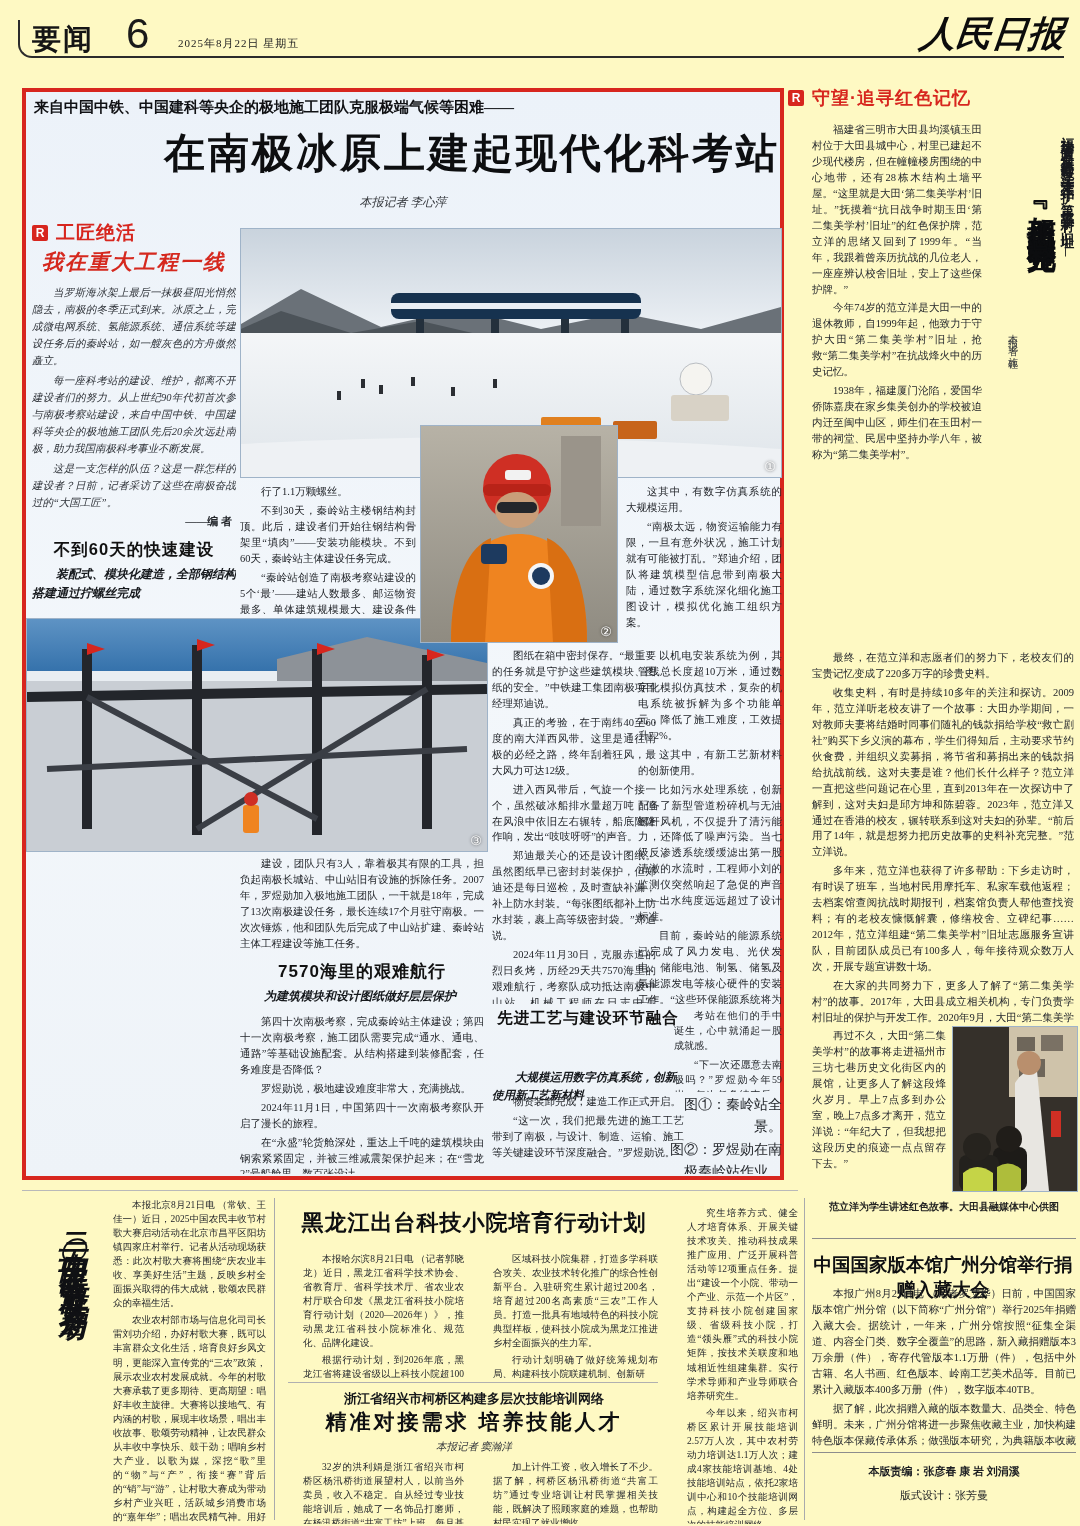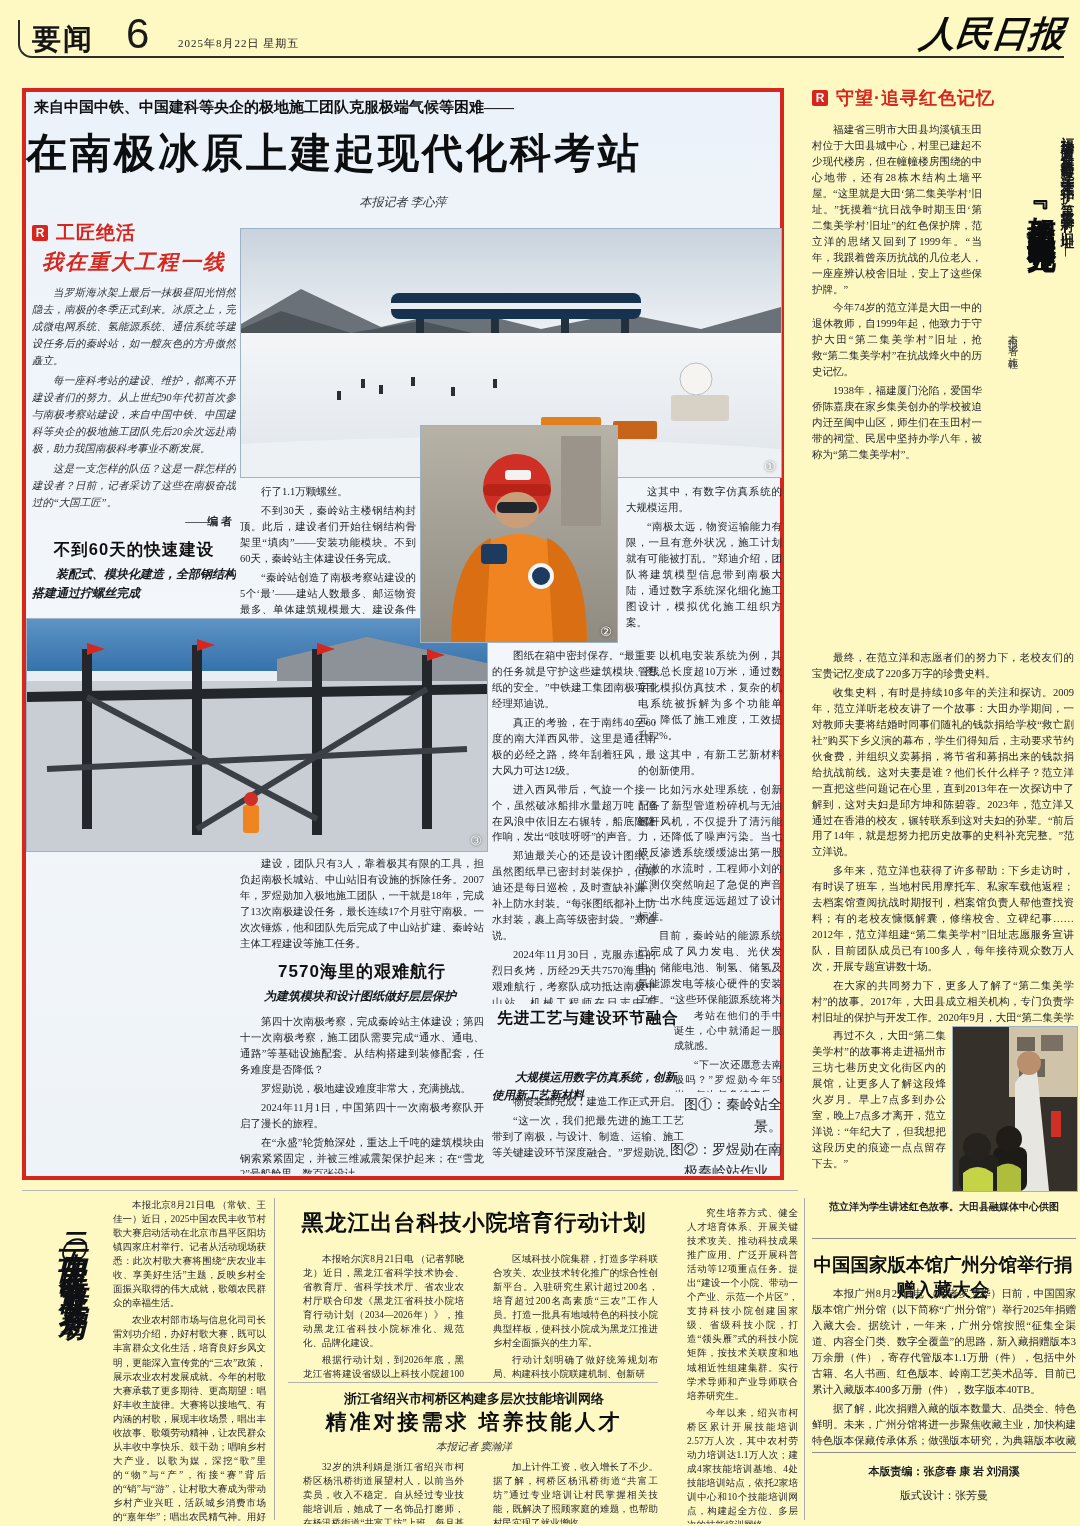--- a/index.html
+++ b/index.html
@@ -32,21 +32,21 @@
 
   <div class="abs" style="left:18px;top:20px;width:1044px;height:36px;border-left:2px solid #2c2c2c;border-bottom:2px solid #2c2c2c;border-bottom-left-radius:14px;"></div>
   <div class="abs hei" style="left:32px;top:20px;font-size:29px;font-weight:900;letter-spacing:2px;color:#151515;">要闻</div>
   <div class="abs hei" style="left:126px;top:10px;font-size:42px;color:#1a1a1a;">6</div>
   <div class="abs" style="left:178px;top:36px;font-size:11px;letter-spacing:1px;color:#222;">2025年8月22日 星期五</div>
   <div class="abs" style="left:880px;top:10px;width:184px;text-align:right;font-size:36px;font-weight:900;font-style:italic;transform:skewX(-6deg);color:#0c0c0c;">人民日报</div>
 
   <div class="abs redbox" style="left:22px;top:88px;width:754px;height:1084px;">
 
     <div class="abs" style="left:8px;top:6px;width:740px;font-size:15px;font-weight:bold;color:#101114;">来自中国中铁、中国建科等央企的极地施工团队克服极端气候等困难——</div>
-    <div class="abs hei" style="left:0;top:34px;width:100%;text-align:left;font-size:41px;font-weight:900;letter-spacing:3px;color:#0d0e10;">在南极冰原上建起现代化科考站</div>
+    <div class="abs hei" style="left:0;top:34px;width:100%;text-align:right;font-size:41px;font-weight:900;letter-spacing:3px;color:#0d0e10;">在南极冰原上建起现代化科考站</div>
     <div class="abs" style="left:0;top:102px;width:100%;text-align:center;font-size:12px;font-style:italic;color:#33363b;">本报记者 李心萍</div>
 
     <div class="abs md" style="left:6px;top:128px;width:204px;height:392px;overflow:hidden;">
       <div style="margin-bottom:2px;">
         <span class="tagbadge">R</span>
         <span class="tagtext hei">工匠绝活</span>
       </div>
       <div style="text-align:center;color:#d5281e;font-size:21px;font-weight:900;font-style:italic;letter-spacing:2px;margin:2px 0 8px;">我在重大工程一线</div>
       <div class="note">
           <p class="p">当罗斯海冰架上最后一抹极昼阳光悄然隐去，南极的冬季正式到来。冰原之上，完成微电网系统、氢能源系统、通信系统等建设任务后的秦岭站，如一艘灰色的方舟傲然矗立。</p>
@@ -212,21 +212,21 @@
         <p class="p">考站在他们的手中诞生，心中就涌起一股成就感。</p>
         <p class="p">“下一次还愿意去南极吗？”罗煜勋今年59岁，每次任务结束后，都会被人问到这个问题。他总是这样回答：“只要我老罗身体允许，下一次我还愿意带大伙一起上南极！”</p>
       </div>
     <div class="abs" style="left:636px;top:1002px;width:120px;height:80px;overflow:hidden;">
         <p class="cap">图①：秦岭站全景。</p>
         <p class="cap">图②：罗煜勋在南极秦岭站作业。</p>
         <p class="cap">图③：秦岭站主体结构搭建现场。</p>
       </div>
   </div>
 
-  <div class="abs" style="left:812px;top:86px;">
+  <div class="abs" style="left:788px;top:86px;">
     <span class="tagbadge">R</span>
     <span class="tagtext hei" style="font-size:18px;">守望·追寻红色记忆</span>
   </div>
 
   <div class="abs md" style="left:812px;top:122px;width:170px;height:524px;overflow:hidden;">
       <p class="p">福建省三明市大田县均溪镇玉田村位于大田县城中心，村里已建起不少现代楼房，但在幢幢楼房围绕的中心地带，还有28栋木结构土墙平屋。“这里就是大田‘第二集美学村’旧址。”抚摸着“抗日战争时期玉田‘第二集美学村’旧址”的红色保护牌，范立洋的思绪又回到了1999年。“当年，我跟着曾亲历抗战的几位老人，一座座辨认校舍旧址，安上了这些保护牌。”</p>
       <p class="p">今年74岁的范立洋是大田一中的退休教师，自1999年起，他致力于守护大田“第二集美学村”旧址，抢救“第二集美学村”在抗战烽火中的历史记忆。</p>
       <p class="p">1938年，福建厦门沦陷，爱国华侨陈嘉庚在家乡集美创办的学校被迫内迁至闽中山区，师生们在玉田村一带的祠堂、民居中坚持办学八年，被称为“第二集美学村”。</p>
     </div>
 
@@ -285,21 +285,21 @@
   <div class="abs vr" style="left:804px;top:1198px;height:322px;"></div>
 
   <div class="abs vertical" style="left:28px;top:1212px;width:62px;height:308px;font-size:27px;font-weight:900;letter-spacing:5px;font-style:italic;color:#101114;">二〇二五中国农民丰收节村歌大赛启动</div>
   <div class="abs sm" style="left:98px;top:1198px;width:168px;height:326px;overflow:hidden;">
       <p class="p">本报北京8月21日电 （常钦、王佳一）近日，2025中国农民丰收节村歌大赛启动活动在北京市昌平区阳坊镇四家庄村举行。记者从活动现场获悉：此次村歌大赛将围绕“庆农业丰收、享美好生活”主题，反映乡村全面振兴取得的伟大成就，歌颂农民群众的幸福生活。</p>
       <p class="p">农业农村部市场与信息化司司长雷刘功介绍，办好村歌大赛，既可以丰富群众文化生活，培育良好乡风文明，更能深入宣传党的“三农”政策，展示农业农村发展成就。今年的村歌大赛承载了更多期待、更高期望：唱好丰收主旋律。大赛将以接地气、有内涵的村歌，展现丰收场景，唱出丰收故事、歌颂劳动精神，让农民群众从丰收中享快乐、鼓干劲；唱响乡村大产业。以歌为媒，深挖“歌”里的“物”与“产”，衔接“赛”背后的“销”与“游”，让村歌大赛成为带动乡村产业兴旺，活跃城乡消费市场的“嘉年华”；唱出农民精气神。用好村歌这一农民群众喜闻乐见的文艺形式，弘扬乡村文化主旋律，培育文明乡风、良好家风、淳朴民风，提振农民精气神，展现乡村文明新气象。</p>
     </div>
 
   <div class="abs hei" style="left:288px;top:1208px;width:372px;text-align:center;font-size:22px;font-weight:900;letter-spacing:1px;color:#0e0f11;">黑龙江出台科技小院培育行动计划</div>
   <div class="abs sm" style="left:288px;top:1252px;width:176px;height:126px;overflow:hidden;">
-      <p class="p">本报哈尔滨8月21日电 （记者郭晓龙）近日，黑龙江省科学技术协会、省教育厅、省科学技术厅、省农业农村厅联合印发《黑龙江省科技小院培育行动计划（2034—2026年）》，推动黑龙江省科技小院标准化、规范化、品牌化建设。</p>
+      <p class="p">本报哈尔滨8月21日电 （记者郭晓龙）近日，黑龙江省科学技术协会、省教育厅、省科学技术厅、省农业农村厅联合印发《黑龙江省科技小院培育行动计划（2020—2026年）》，推动黑龙江省科技小院标准化、规范化、品牌化建设。</p>
       <p class="p">根据行动计划，到2026年底，黑龙江省将建设省级以上科技小院超100家，实现全省13个市（地）全覆盖，组建产业、</p>
     </div>
   <div class="abs sm" style="left:478px;top:1252px;width:180px;height:126px;overflow:hidden;">
       <p class="p">区域科技小院集群，打造多学科联合攻关、农业技术转化推广的综合性创新平台。入驻研究生累计超过200名，培育超过200名高素质“三农”工作人员。打造一批具有地域特色的科技小院典型样板，使科技小院成为黑龙江推进乡村全面振兴的生力军。</p>
       <p class="p">行动计划明确了做好统筹规划布局、构建科技小院联建机制、创新研</p>
     </div>
   <div class="abs sm" style="left:672px;top:1206px;width:126px;height:318px;overflow:hidden;">
     <div>
         <p class="p">究生培养方式、健全人才培育体系、开展关键技术攻关、推动科技成果推广应用、广泛开展科普活动等12项重点任务。提出“建设一个小院、带动一个产业、示范一个片区”，支持科技小院创建国家级、省级科技小院，打造“领头雁”式的科技小院矩阵，按技术关联度和地域相近性组建集群。实行学术导师和产业导师联合培养研究生。</p>
       </div>

